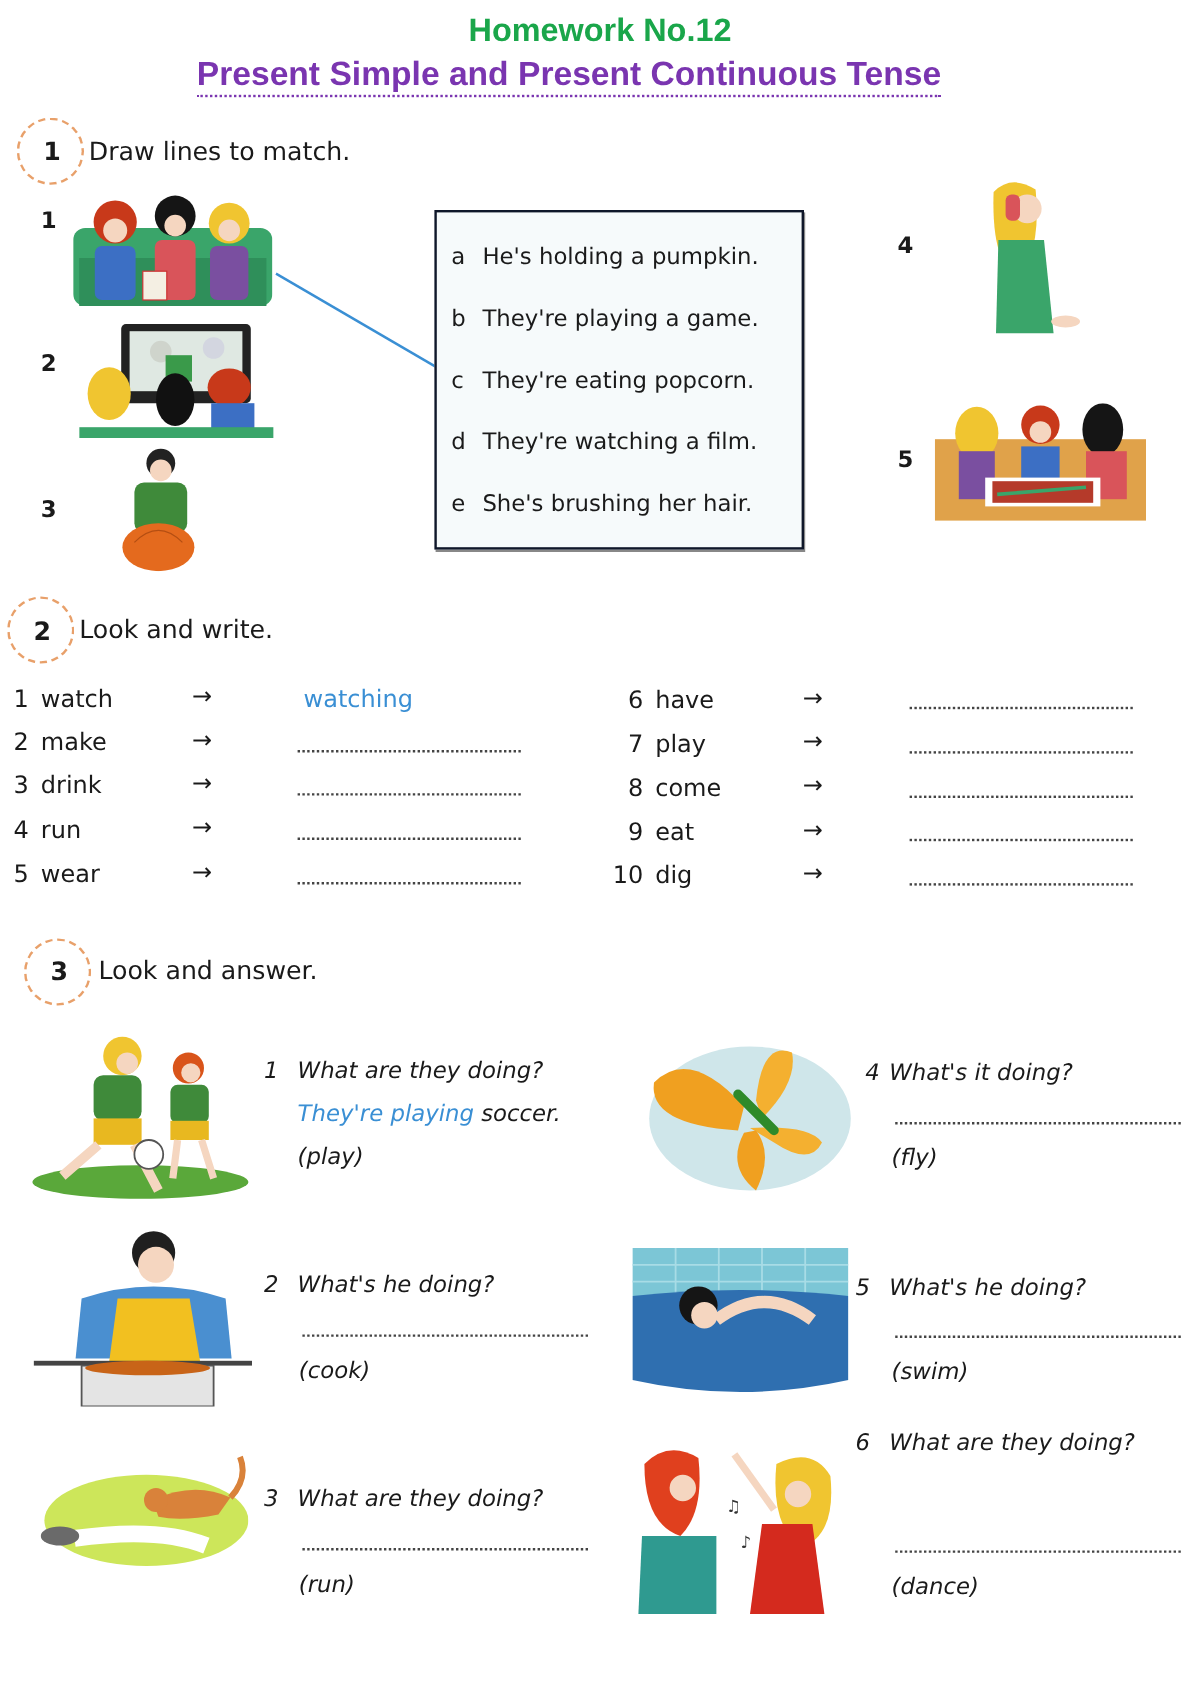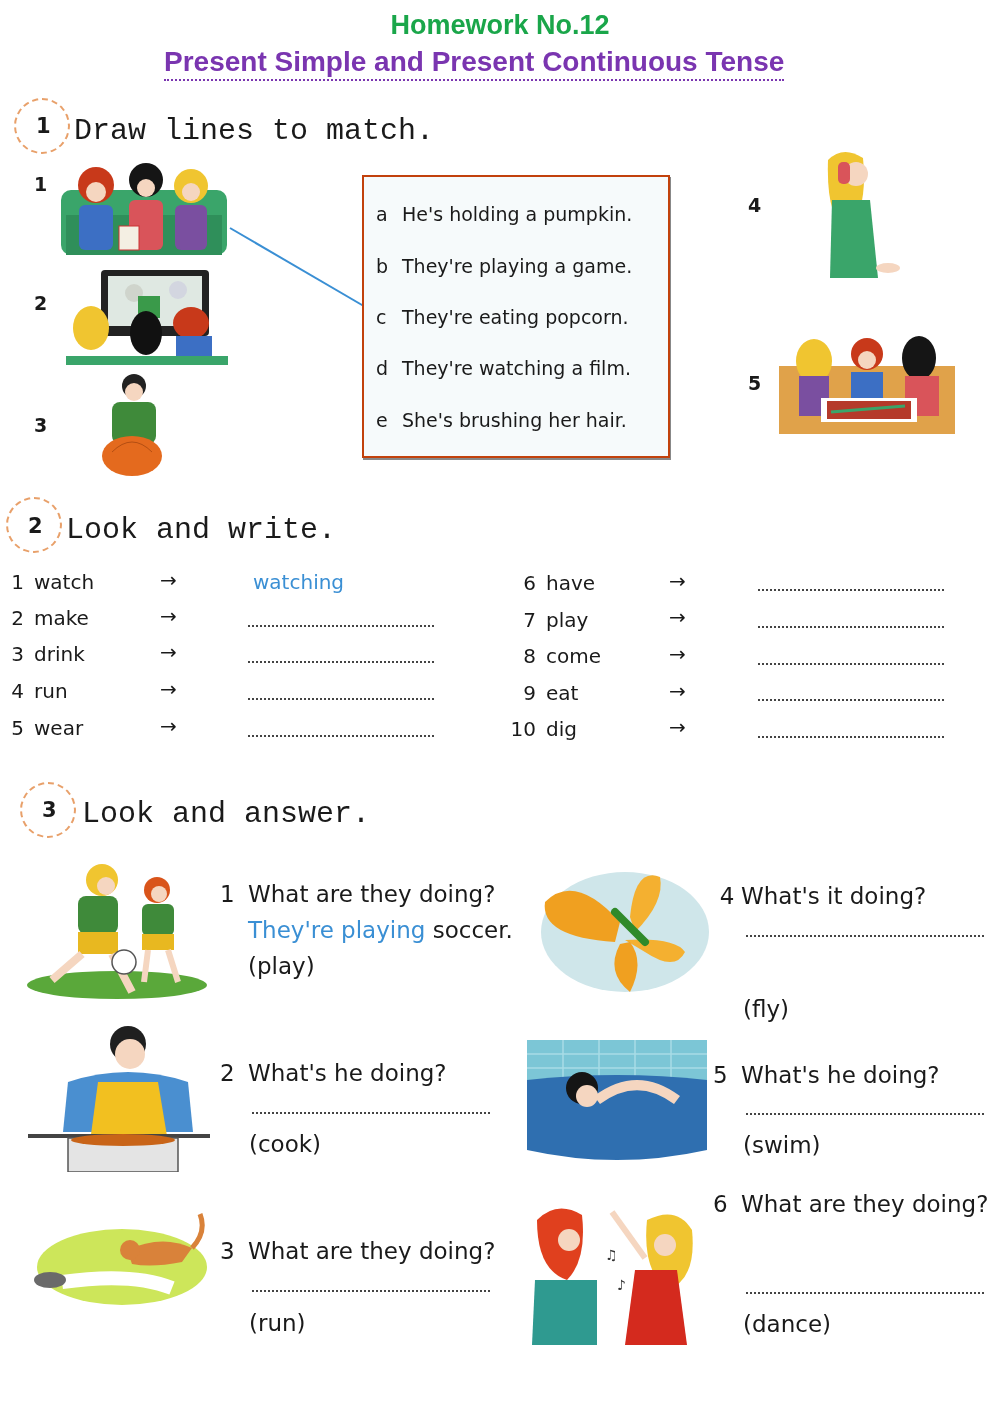--- a/index.html
+++ b/index.html
@@ -2,32 +2,32 @@
 <html><head>
 <meta charset="utf-8">
 <style>
   * { box-sizing: border-box; margin: 0; padding: 0; }
   body { width: 1000px; height: 1413px; background: #ffffff; font-family: "DejaVu Sans", sans-serif; color: #1a1a1a; position: relative; overflow: hidden; }
   .abs { position: absolute; }
   .title1 { left: 0; width: 1000px; top: 10px; text-align: center; font-family: "Liberation Sans", sans-serif; font-weight: bold; font-size: 27px; color: #1aa64a; }
   .title2 { left: 164px; top: 46px; font-family: "Liberation Sans", sans-serif; font-weight: bold; font-size: 28px; color: #7a35b0; border-bottom: 2px dotted #7a35b0; padding-bottom: 1px; white-space: nowrap; }
   .sec-circle { width: 56px; height: 56px; border: 2px dashed #e8a06a; border-radius: 50%; }
   .sec-num { font-weight: bold; font-size: 21px; }
-  .sec-head { font-size: 30px; white-space: nowrap; font-family: Liberation Mono, monospace; }
+  .sec-head { font-size: 21px; white-space: nowrap; }
   .pic-num { font-size: 19px; font-weight: bold; }
   .pic { border-radius: 4px; }
-  .match-box { left: 362px; top: 175px; width: 308px; height: 283px; background: #f6fafb; border: 2px solid #c2410c; box-shadow: 1px 2px 0 #888; }
+  .match-box { left: 362px; top: 175px; width: 308px; height: 283px; background: #f6fafb; border: 2px solid #0f172a; box-shadow: 1px 2px 0 #888; }
   .match-row { position: absolute; left: 12px; font-size: 19px; white-space: nowrap; }
   .match-row .ltr { display: inline-block; width: 26px; }
   .wrow { position: absolute; font-size: 20px; white-space: nowrap; }
   .wrow .n { display: inline-block; width: 30px; text-align: right; margin-right: 10px; }
   .arrow { position: absolute; font-size: 20px; }
   .dots { position: absolute; border-bottom: 2px dotted #444; height: 2px; }
   .answer { color: #3a8fd4; }
-  .q { position: absolute; font-size: 23px; white-space: nowrap; }
+  .q { position: absolute; font-size: 19px; white-space: nowrap; font-style: italic; }
   .q .n { display: inline-block; width: 28px; }
   svg { display: block; }
 </style>
 </head>
 <body>
 
 <div class="abs title1">Homework No.12</div>
 <div class="abs title2">Present Simple and Present Continuous Tense</div>
 
 <div class="abs sec-circle" style="left:14px;top:98px;"></div>
@@ -194,21 +194,21 @@
     <ellipse cx="90" cy="70" rx="84" ry="60" fill="#cfe6ea"></ellipse>
     <path d="M85 60 Q40 10 10 40 Q5 75 80 80Z" fill="#f0a020"></path>
     <path d="M95 55 Q100 5 125 15 Q130 40 100 70Z" fill="#f4b030"></path>
     <path d="M90 78 Q140 75 150 90 Q140 110 110 90Z" fill="#f4b030"></path>
     <path d="M85 82 Q70 110 95 130 Q110 100 95 80Z" fill="#f0a020"></path>
     <path d="M80 50 L110 80" stroke="#2f8a2a" stroke-width="8" stroke-linecap="round"></path>
   </svg>
 </div>
 <div class="q" style="left:713px;top:883px;text-align:center;"><span class="n">4</span><span>What's it doing?</span></div>
 <div class="dots" style="left:746px;top:935px;width:238px;"></div>
-<div class="q" style="left:743px;top:996px;">(fly)</div>
+<div class="q" style="left:743px;top:954px;">(fly)</div>
 
 <div class="abs" style="left:28px;top:1022px;">
   <svg width="182" height="150" viewBox="0 0 182 150">
     <circle cx="100" cy="22" r="18" fill="#1f1f1f"></circle>
       <circle cx="102" cy="32" r="15" fill="#f5d6c0"></circle>
     <path d="M40 60 Q100 40 160 60 L165 110 L35 110Z" fill="#4a8fd0"></path>
     <path d="M70 60 L130 60 L140 120 L62 120Z" fill="#f2c020"></path>
     <rect x="0" y="112" width="182" height="4" fill="#444"></rect>
     <rect x="40" y="116" width="110" height="34" fill="#e4e4e4" stroke="#555" stroke-width="1.5"></rect>
     <ellipse cx="95" cy="118" rx="52" ry="6" fill="#c86418"></ellipse>

